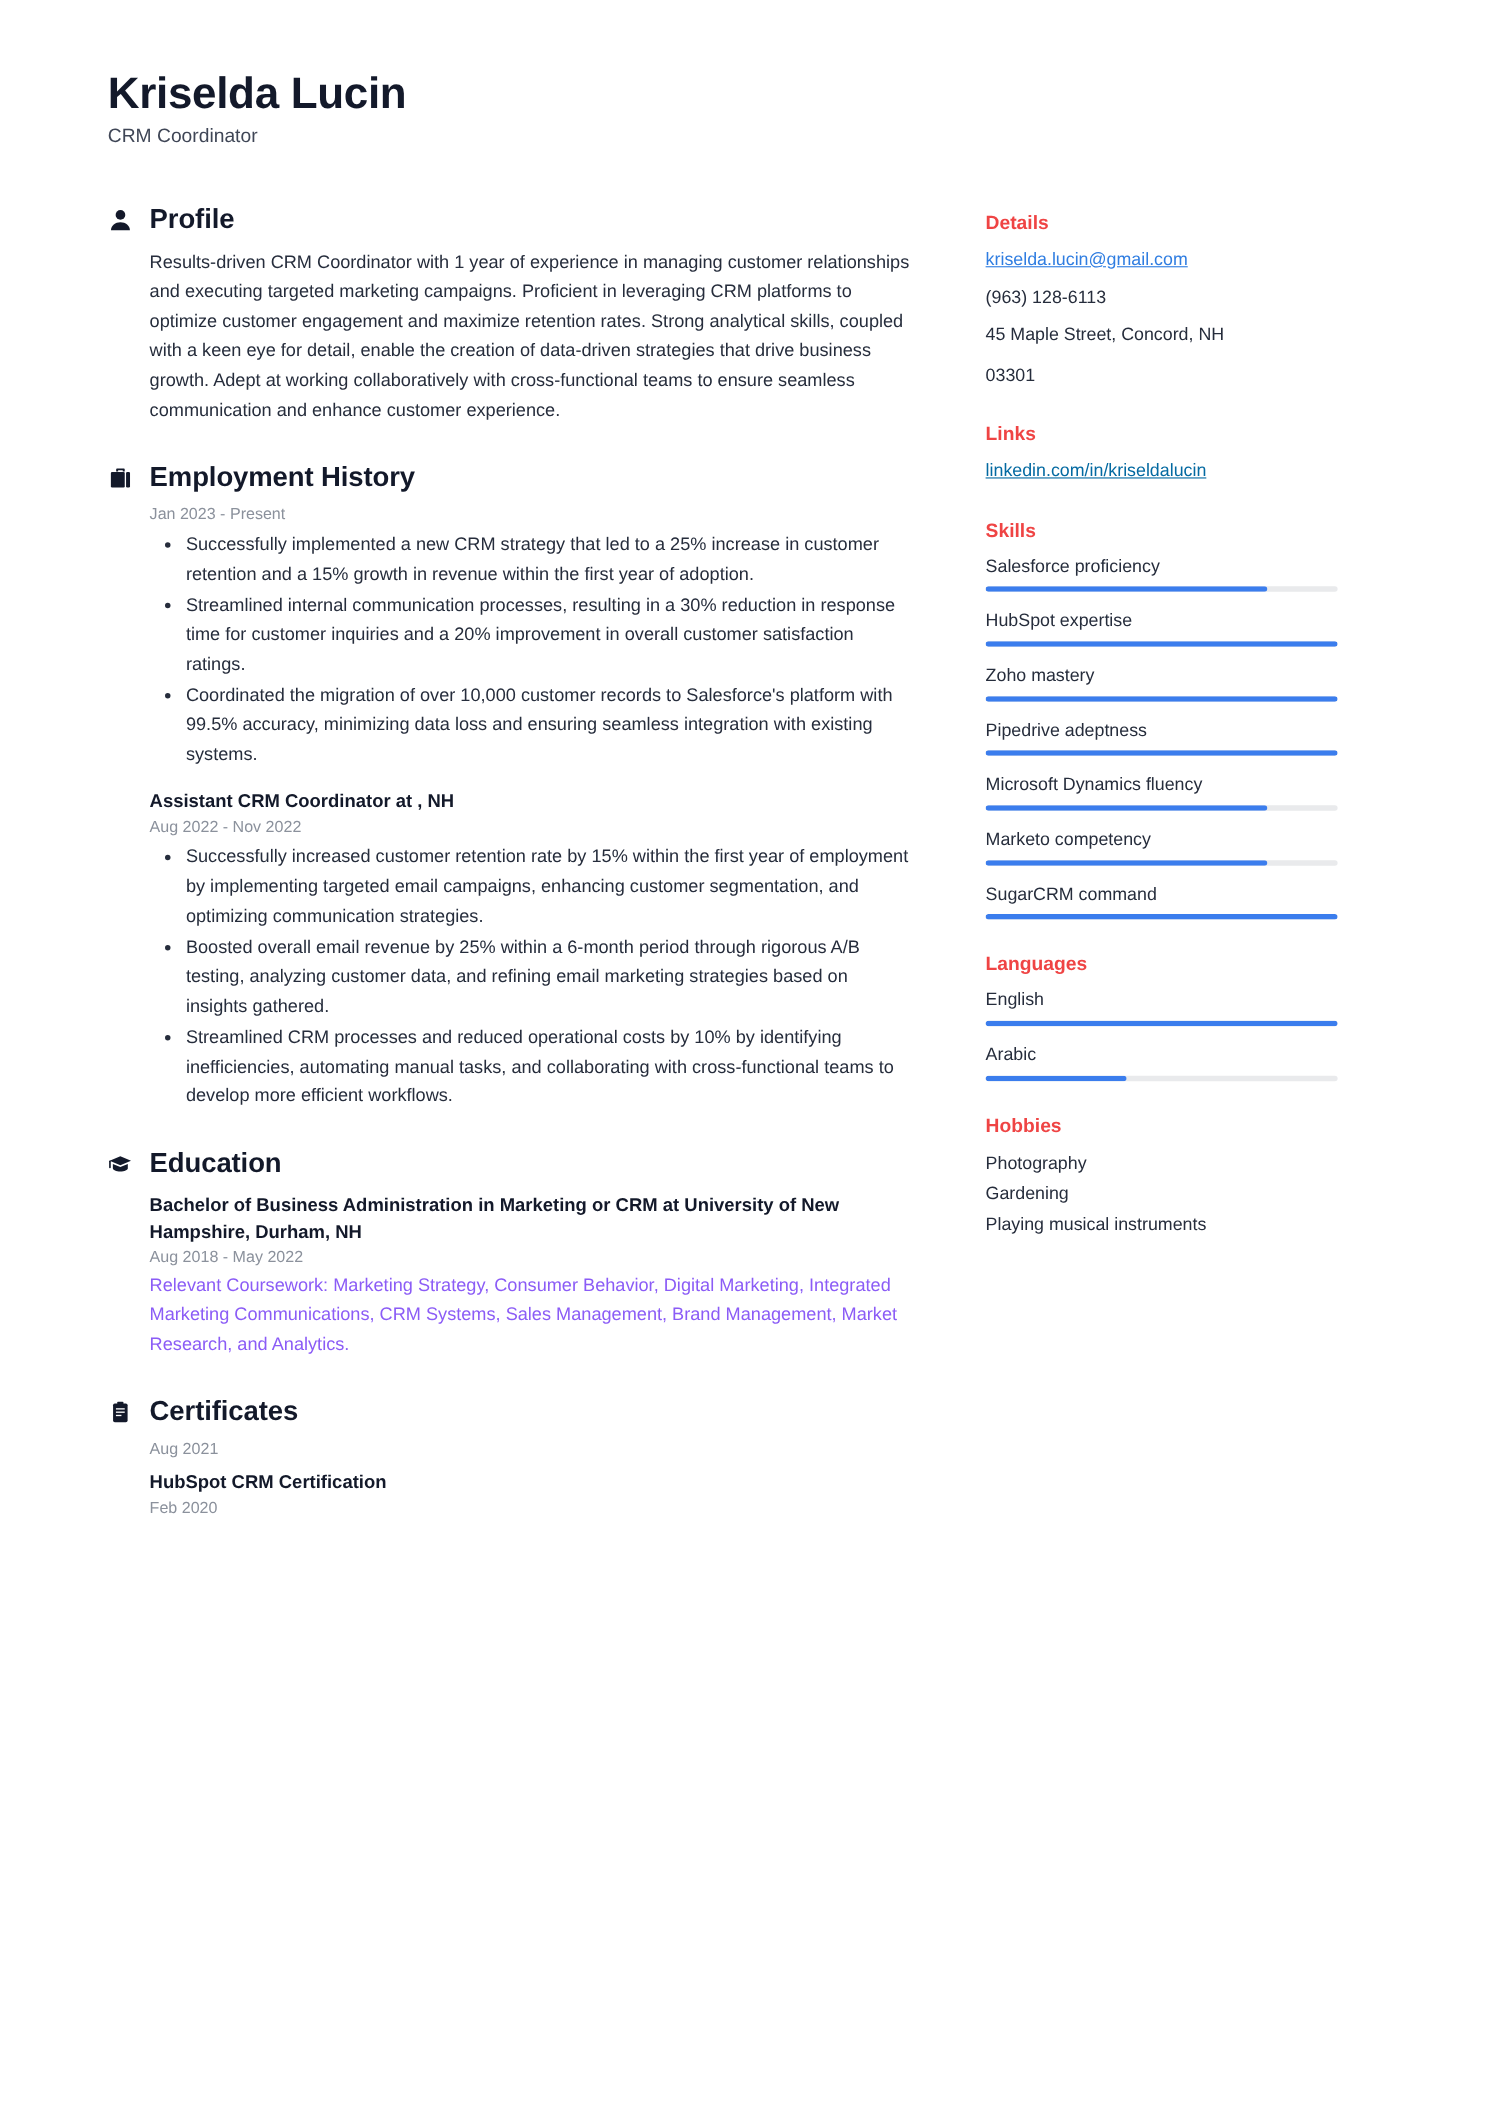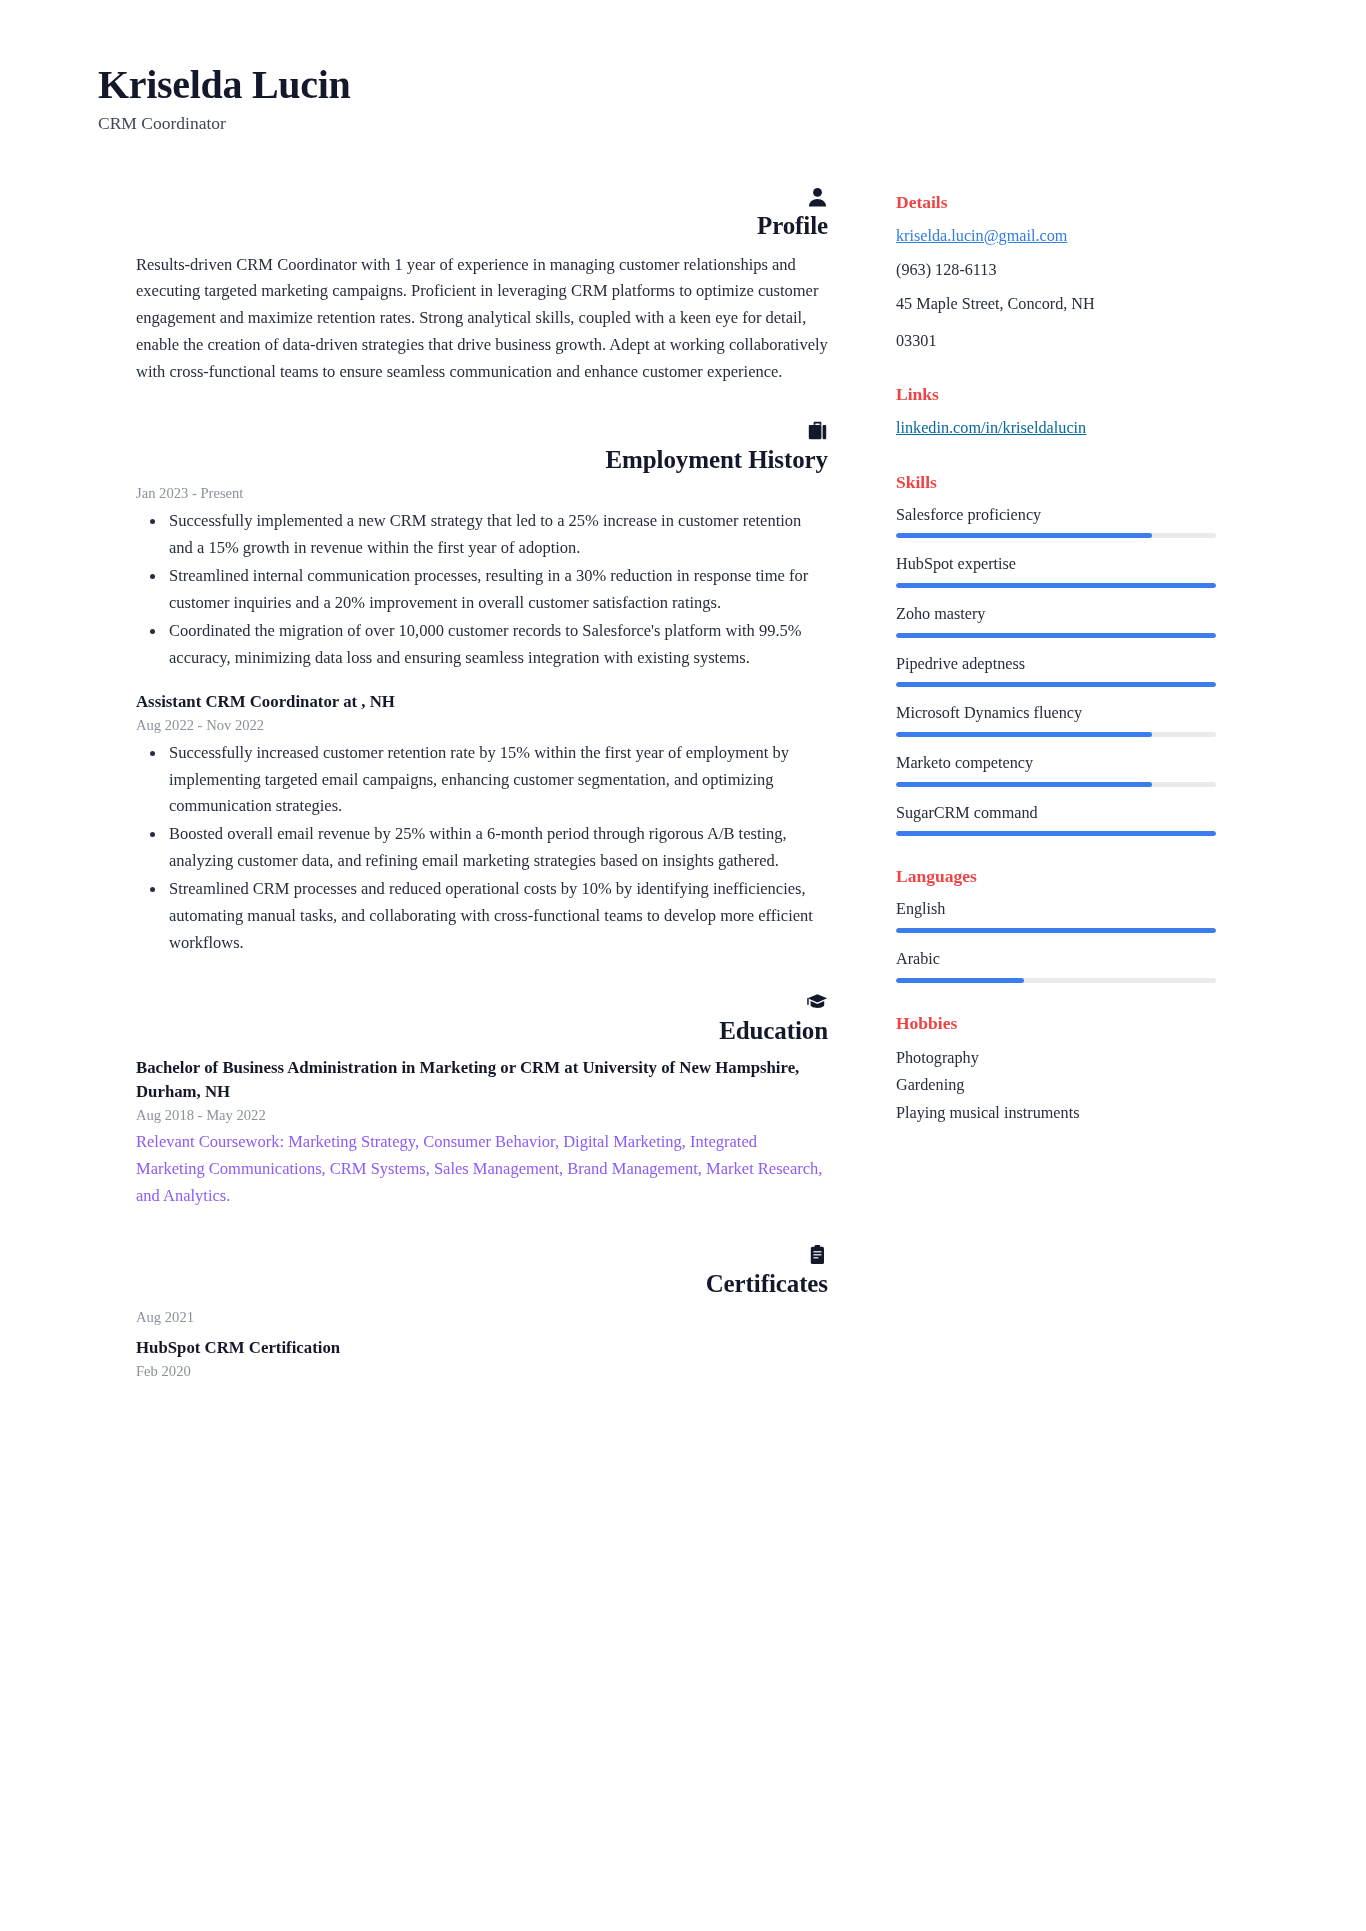--- a/index.html
+++ b/index.html
@@ -14,21 +14,20 @@
     color: #1b2330;
     -webkit-font-smoothing: antialiased;
   }
 
   .page {
     position: relative;
     width: 1110px;
     min-height: 1931px;
     background: #ffffff;
     padding: 62px 78px 40px 98px;
-    font-family: Liberation Serif, serif;
   }
 
   
   .header { margin-bottom: 52px; }
 
   .full-name {
     font-size: 40px;
     font-weight: 700;
     letter-spacing: -0.3px;
     color: #13192a;
@@ -50,24 +49,23 @@
   }
 
   .col-main { width: 730px; flex: 0 0 730px; }
   .col-side { width: 320px; flex: 0 0 320px; padding-top: 6px; }
 
   
   .section { margin-bottom: 34px; }
 
   .section-head {
     display: flex;
-    align-items: flex-end;
-    gap: 4px;
+    align-items: center;
+    gap: 16px;
     margin-bottom: 12px;
-    flex-direction: column;
   }
 
   .section-icon {
     width: 22px;
     height: 24px;
     flex: 0 0 22px;
     display: flex;
     align-items: center;
     justify-content: center;
     color: #13192a;

